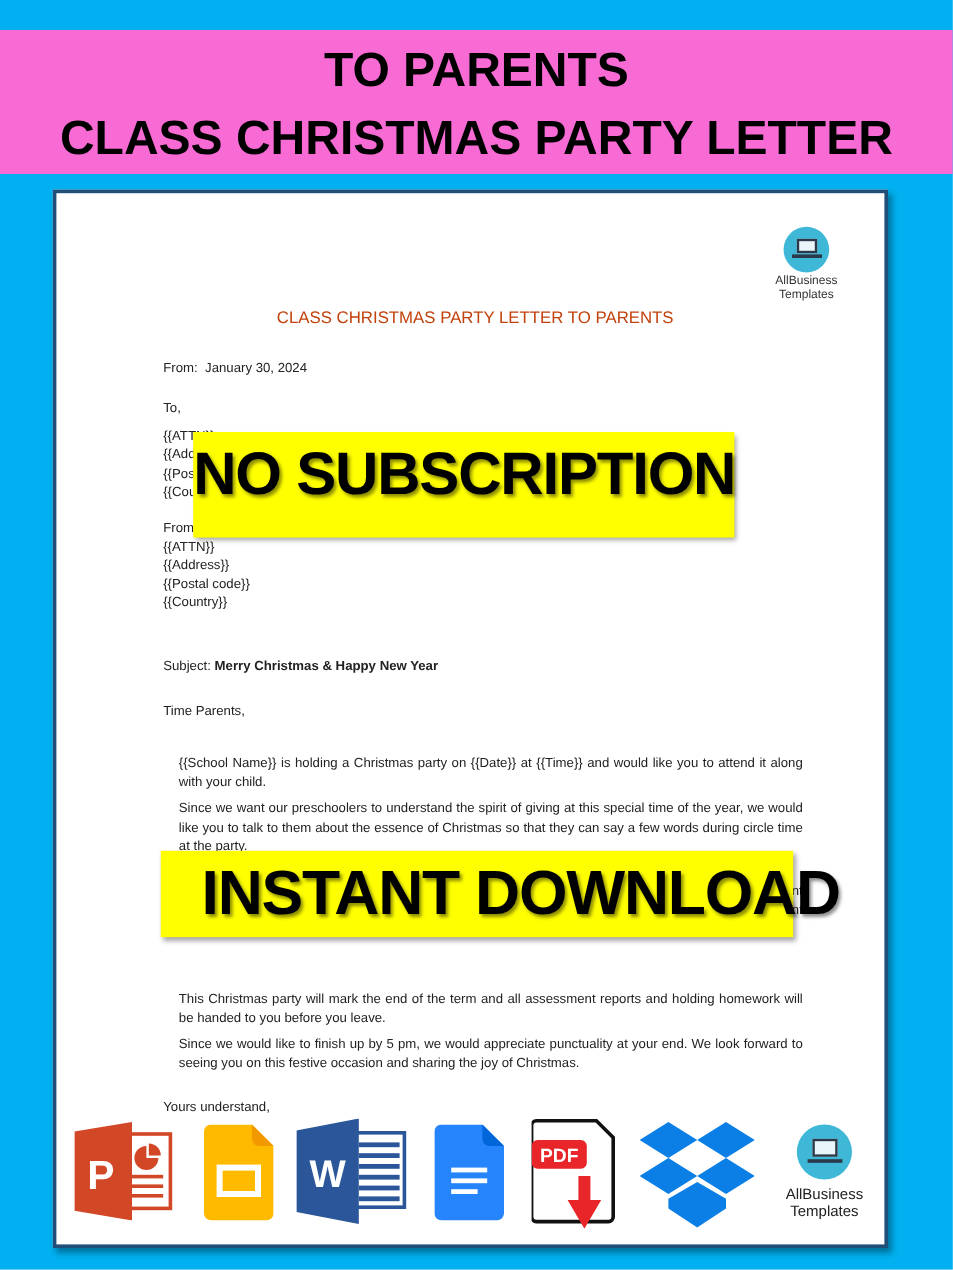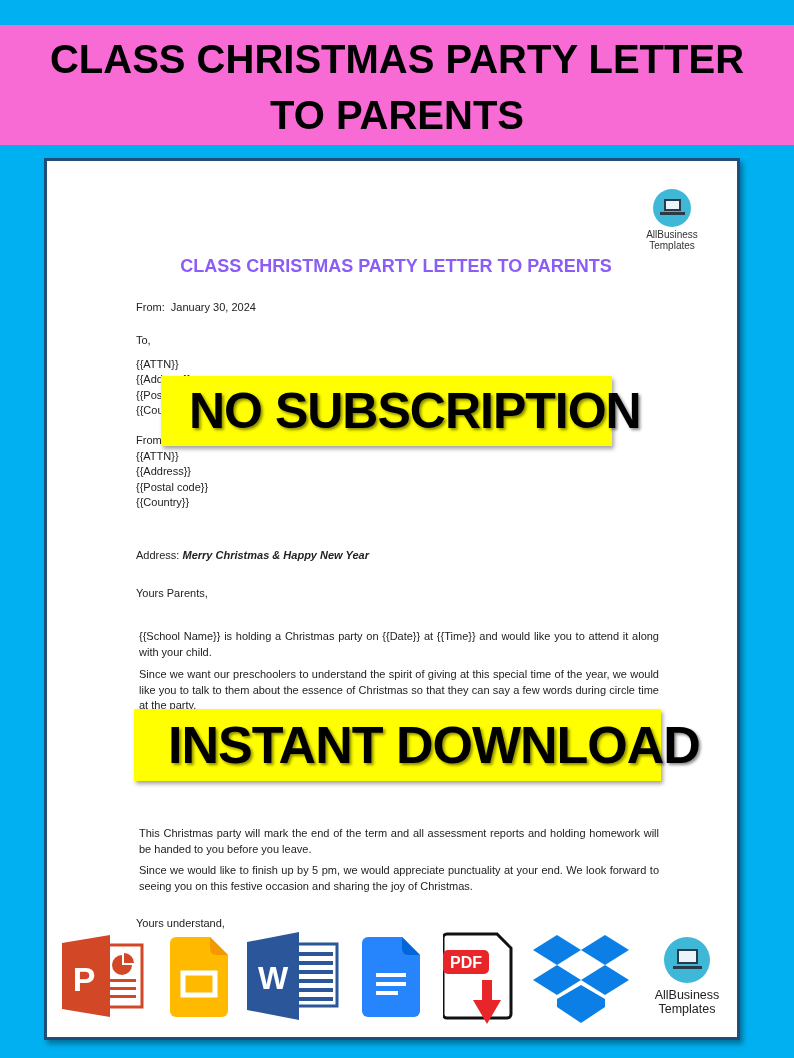--- a/index.html
+++ b/index.html
@@ -14,38 +14,38 @@
   .page { position: absolute; left: 44px; top: 158px; width: 696px; height: 882px; background: #fff;
     border: 3px solid #1f4e79; box-shadow: 3px 4px 5px rgba(0,0,0,0.35); }
 
   .logo-top { position: absolute; left: 595px; top: 28px; width: 60px; text-align: center; }
   .logo-circle { width: 38px; height: 38px; border-radius: 50%; background: #3fb8d8; margin: 0 auto; position: relative; overflow: hidden; }
   .logo-circle .screen { position: absolute; left: 11px; top: 10px; width: 17px; height: 12px; background: #eaf4fb; border: 2px solid #2b3a4a; }
   .logo-circle .base { position: absolute; left: 7px; top: 23px; width: 25px; height: 3px; background: #2b3a4a; }
   .logo-text { font-size: 10px; line-height: 11px; color: #333; margin-top: 2px; }
 
   .doc { position: absolute; left: 89px; top: 0; width: 520px; font-family: "Liberation Sans", sans-serif; font-size: 11px; color: #222; }
-  .doc-title { position: absolute; left: 0; top: 95px; width: 520px; text-align: center; font-weight: bold; font-size: 18px; color: #8b5cf6; }
+  .doc-title { position: absolute; left: 0; top: 95px; width: 520px; text-align: center; font-weight: normal; font-size: 14px; color: #c2410c; }
   .line { position: absolute; left: 0; white-space: nowrap; line-height: 15.5px; }
-  .para { position: absolute; left: 3px; width: 520px; text-align: justify; line-height: 15.5px; }
-  .subject-val { font-weight: bold; font-style: italic; }
+  .para { position: absolute; left: 13px; width: 520px; text-align: justify; line-height: 15.5px; }
+  .subject-val { font-weight: bold; }
 
   .stamp { position: absolute; background: #ffff00; color: #000; font-family: "Liberation Sans", sans-serif; font-weight: bold;
     text-shadow: 2px 2px 3px rgba(0,0,0,0.45); box-shadow: 2px 3px 4px rgba(0,0,0,0.35); white-space: nowrap; text-align: center; }
-  .stamp-nosub { left: 161px; top: 376px; width: 451px; height: 70px; font-size: 50px; line-height: 70px; letter-spacing: -1px; padding-left: 28px; }
+  .stamp-nosub { left: 161px; top: 360px; width: 451px; height: 88px; font-size: 50px; line-height: 70px; letter-spacing: -1px; }
   .stamp-instant { left: 134px; top: 709px; width: 527px; height: 72px; font-size: 52px; line-height: 72px; letter-spacing: -1px; padding-left: 34px; }
   .ico { position: absolute; }
 </style>
 </head>
 <body>
 
 <div class="banner">
   <div class="banner-title">
+    <div>TO PARENTS</div>
     <div>CLASS CHRISTMAS PARTY LETTER</div>
-    <div>TO PARENTS</div>
   </div>
 </div>
 
 <div class="page">
   <div class="logo-top">
     <div class="logo-circle">
       <div class="screen"></div>
         <div class="base"></div>
     </div>
     <div class="logo-text">
@@ -67,24 +67,24 @@
     <div class="line" style="top:226.5px;">{{Postal code}}</div>
     <div class="line" style="top:242px;">{{Country}}</div>
 
     <div class="line" style="top:272px;">From,</div>
     <div class="line" style="top:287.5px;">{{ATTN}}</div>
     <div class="line" style="top:303px;">{{Address}}</div>
     <div class="line" style="top:318.5px;">{{Postal code}}</div>
     <div class="line" style="top:334px;">{{Country}}</div>
 
     <div class="line" style="top:387px;">
-      <span>Address:</span> <span class="subject-val">Merry Christmas &amp; Happy New Year</span>
+      <span>Subject:</span> <span class="subject-val">Merry Christmas &amp; Happy New Year</span>
     </div>
 
-    <div class="line" style="top:425px;">Yours Parents,</div>
+    <div class="line" style="top:425px;">Time Parents,</div>
 
     <div class="para" style="top:468px;">{{School Name}} is holding a Christmas party on {{Date}} at {{Time}} and would like you to attend it along with your child.</div>
     <div class="para" style="top:506px;">Since we want our preschoolers to understand the spirit of giving at this special time of the year, we would like you to talk to them about the essence of Christmas so that they can say a few words during circle time at the party.</div>
     <div class="para" style="top:575px;">Please note that we do not want to put you through the trouble of cooking or spending an exorbitant amount of money on food items; if you can bring just enough for your child and yourself, it will be sufficient for the food exchange activity.</div>
     <div class="para" style="top:665px;">This Christmas party will mark the end of the term and all assessment reports and holding homework will be handed to you before you leave.</div>
     <div class="para" style="top:702px;">Since we would like to finish up by 5 pm, we would appreciate punctuality at your end. We look forward to seeing you on this festive occasion and sharing the joy of Christmas.</div>
 
     <div class="line" style="top:755px;">Yours understand,</div>
   </div>
 </div>

